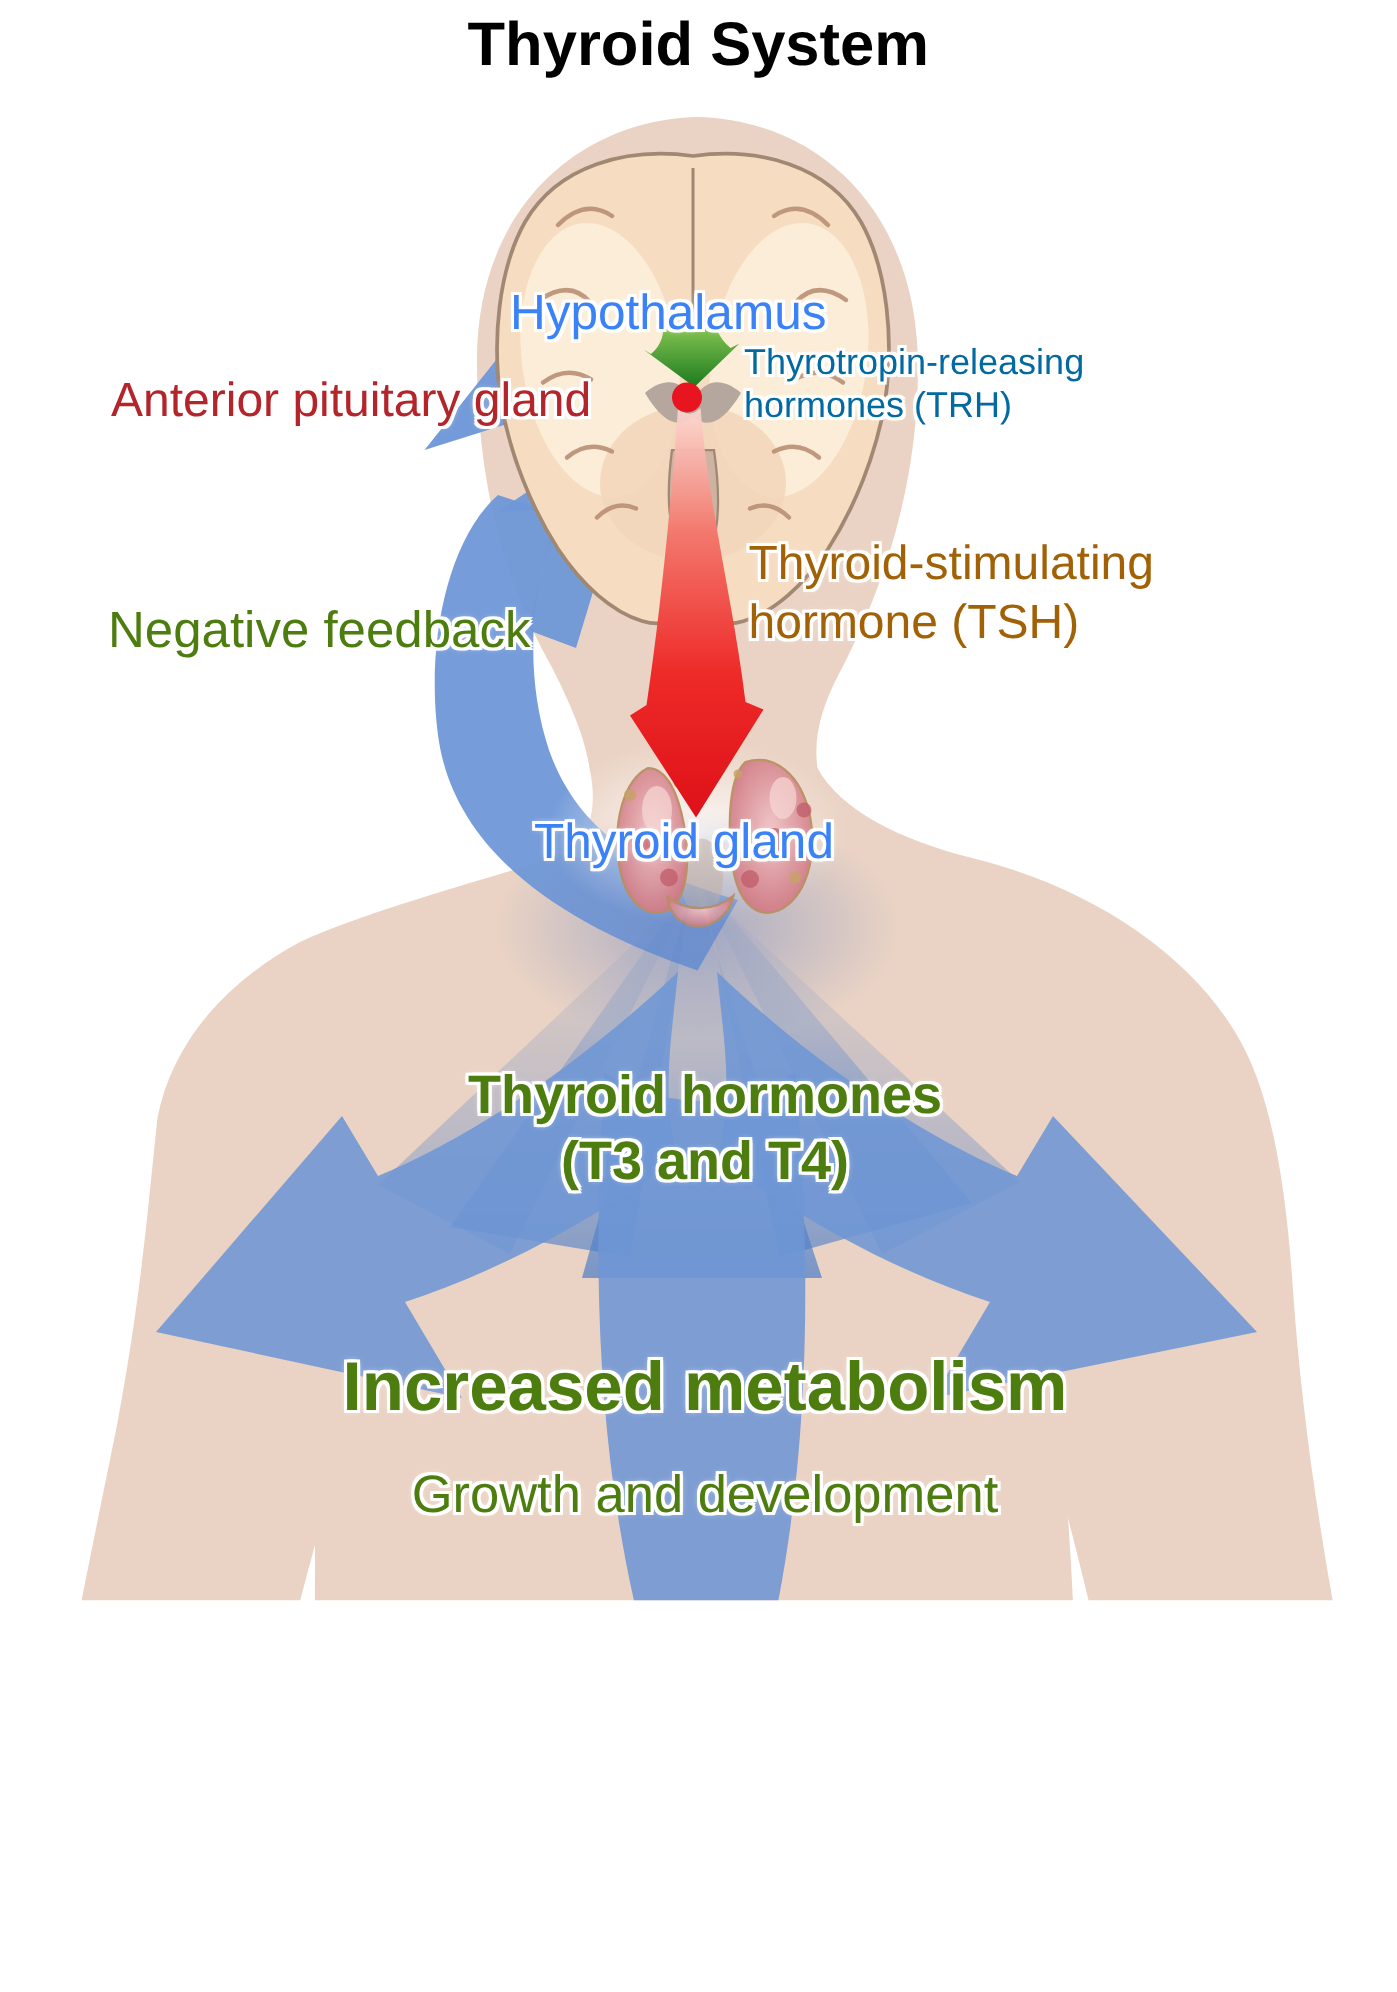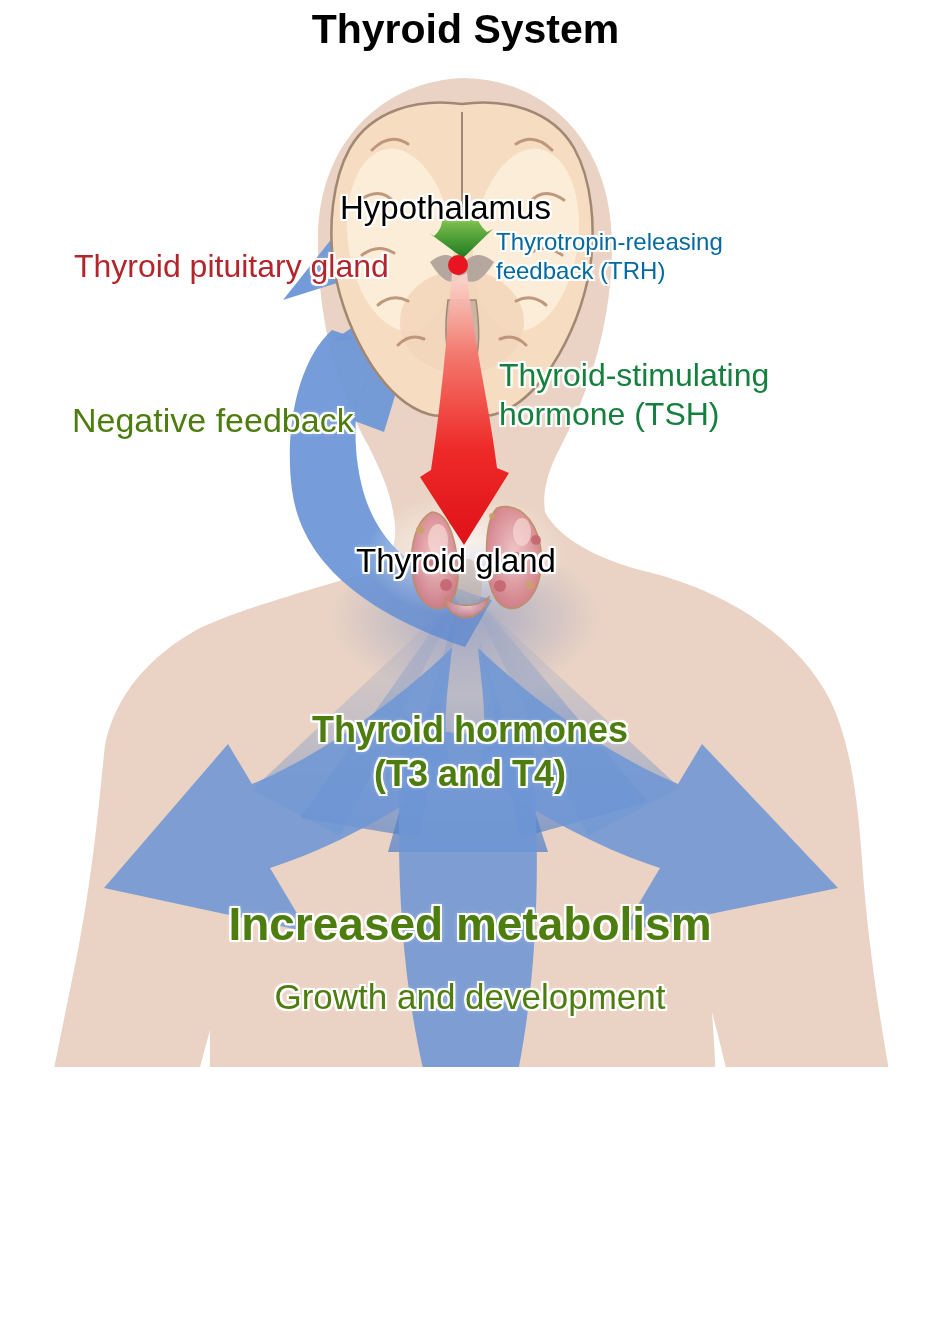--- a/index.html
+++ b/index.html
@@ -7,24 +7,24 @@
     position:relative;width:931px;height:1067px;overflow:hidden;background:#ffffff;
     font-family:"Liberation Sans","DejaVu Sans",sans-serif;
   }
   .stage svg{position:absolute;left:0;top:0;}
   .label{position:absolute;white-space:nowrap;line-height:1.22;}
   .halo{
     text-shadow:-2px -2px 0 #fff, 2px -2px 0 #fff, -2px 2px 0 #fff, 2px 2px 0 #fff,
                  0 -2px 0 #fff, 0 2px 0 #fff, -2px 0 0 #fff, 2px 0 0 #fff, 0 0 5px #fff;
   }
   .title{left:0;top:4px;width:931px;text-align:center;font-size:41px;font-weight:bold;color:#000;}
-  .black{color:#000000;font-size:33px;}
+  .black{color:#3b82f6;font-size:33px;}
   .red-label{color:#b3252b;font-size:32px;}
   .green-label{color:#0369a1;font-size:24px;}
-  .tsh-label{color:#15803d;font-size:32px;}
+  .tsh-label{color:#a16207;font-size:32px;}
   .navy{color:#4d7c0f;}
   .nf{font-size:34px;}
   .bold{font-weight:bold;}
   .center{text-align:center;}
   .two-line span{display:block;}
 </style>
 </head>
 <body>
 
 <div class="stage">
@@ -191,25 +191,25 @@
          C 479 225 475 216 477 208
          C 465 217 452 217 441 211 Z"></path>
 
     <circle cx="458" cy="265" r="10" fill="#e8141f"></circle>
   </svg>
 
   <div class="label title">Thyroid System</div>
 
   <div class="label black halo" style="left:340px;top:188px;">Hypothalamus</div>
 
-  <div class="label red-label halo" style="left:74px;top:247px;">Thyroid pituitary gland</div>
+  <div class="label red-label halo" style="left:74px;top:247px;">Anterior pituitary gland</div>
 
   <div class="label green-label halo two-line" style="left:496px;top:227px;">
     <span>Thyrotropin-releasing</span>
-    <span>feedback (TRH)</span>
+    <span>hormones (TRH)</span>
   </div>
 
   <div class="label tsh-label halo two-line" style="left:499px;top:356px;">
     <span>Thyroid-stimulating</span>
     <span>hormone (TSH)</span>
   </div>
 
   <div class="label navy nf halo" style="left:72px;top:400px;">Negative feedback</div>
 
   <div class="label black halo" style="left:356px;top:541px;">Thyroid gland</div>

